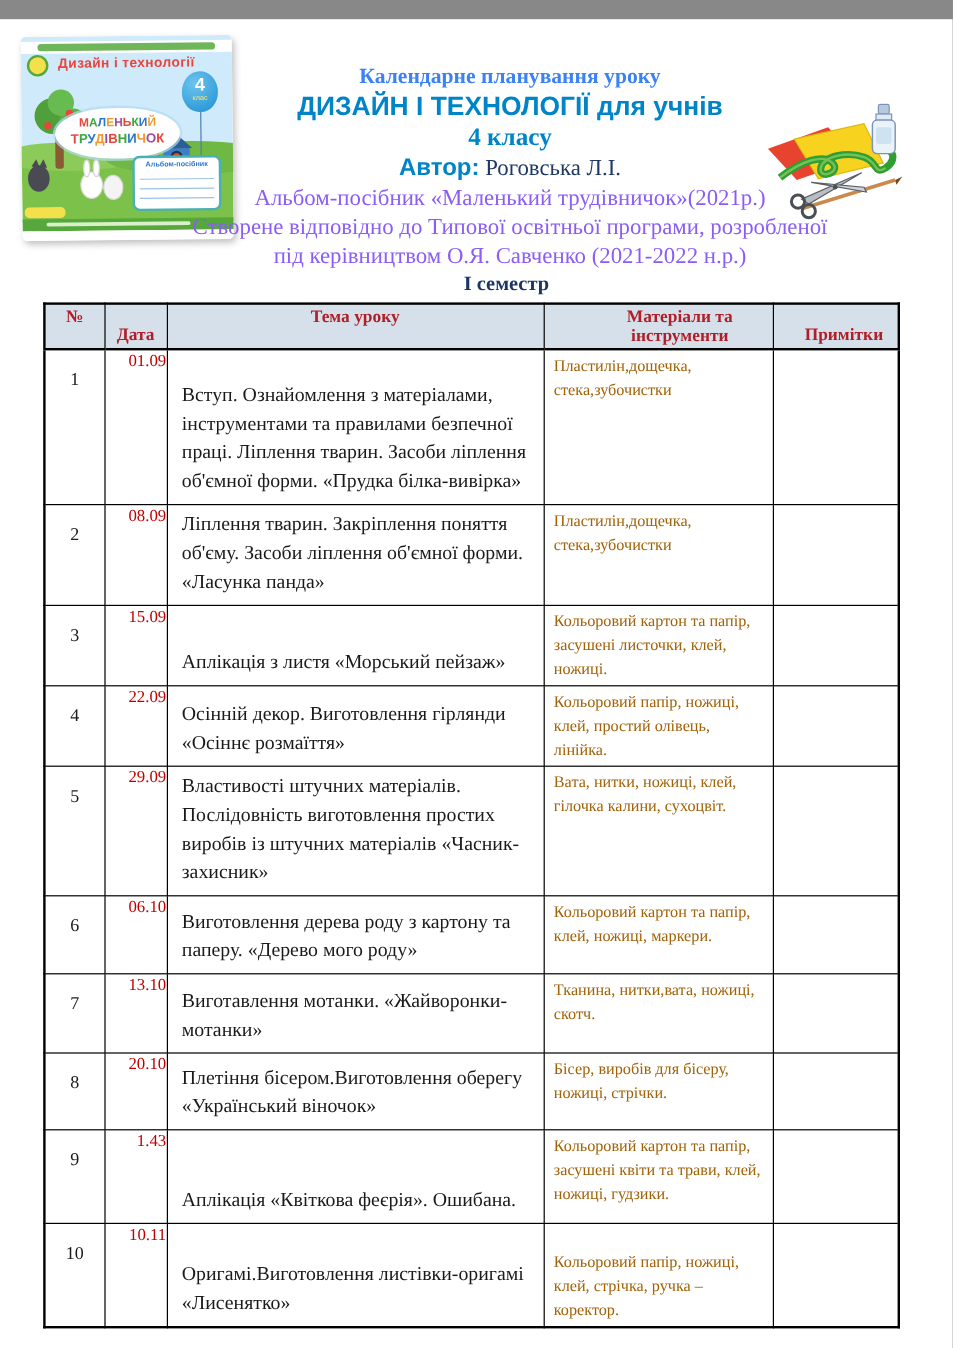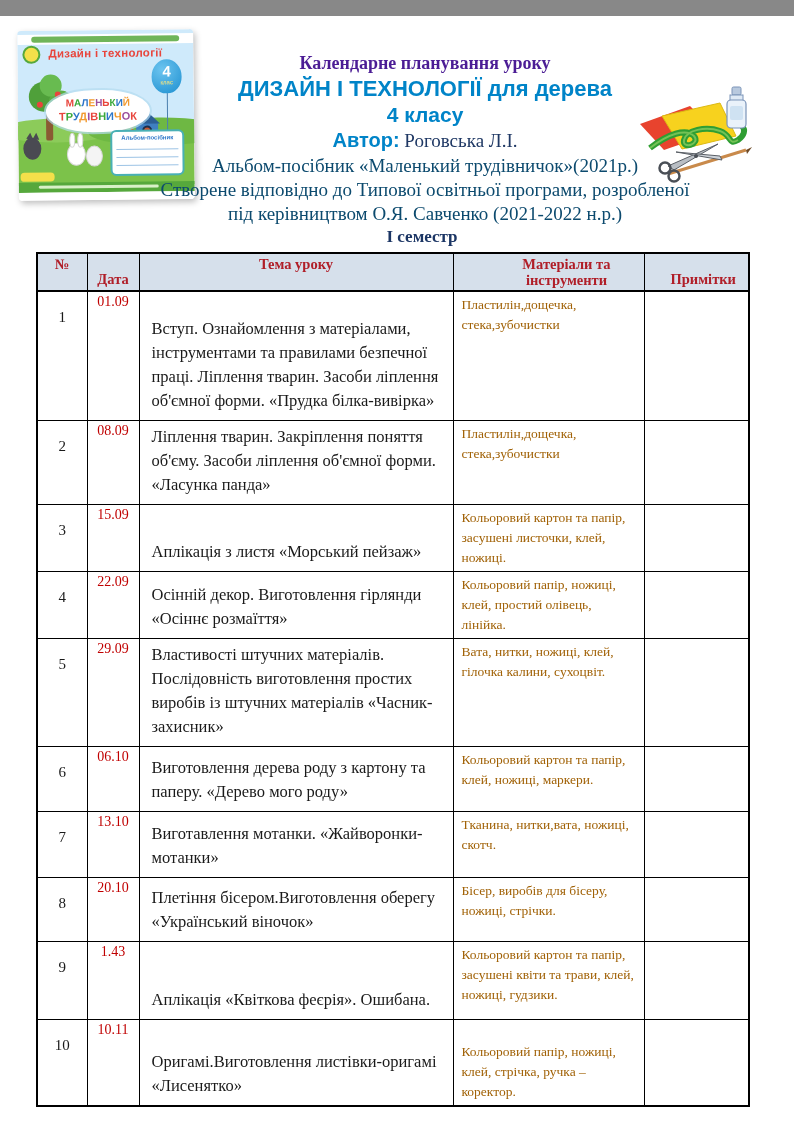--- a/index.html
+++ b/index.html
@@ -14,29 +14,29 @@
   }
 
   
   .title-block {
     position: absolute;
     left: 56px; top: 36px;
     width: 738px;
     text-align: center;
     line-height: 1.15;
   }
-  .calendar-title { font-size: 18px; font-weight: bold; color: #4c1d95; line-height: 22px; }
+  .calendar-title { font-size: 18px; font-weight: bold; color: #3b82f6; line-height: 22px; }
   .subject-title  { font-size: 22px; font-weight: bold; color: #0084c8;
                     font-family: "Liberation Sans", sans-serif; line-height: 26px; margin-top: 2px; }
   .grade-title    { font-size: 21px; font-weight: bold; color: #0084c8;
-                    font-family: Liberation Sans, sans-serif; line-height: 25px; }
+                    font-family: Liberation Serif, serif; line-height: 25px; }
   .author-line    { font-size: 19px; color: #1f3864; line-height: 26px; }
   .author-label   { font-size: 20px; font-weight: bold; color: #0084c8;
                     font-family: "Liberation Sans", sans-serif; }
-  .album-line, .program-line { font-size: 19px; color: #0c4a6e; line-height: 24px; }
+  .album-line, .program-line { font-size: 19px; color: #8b5cf6; line-height: 24px; }
   .semester-heading {
     position: absolute;
     left: 96px; top: 211px; width: 652px;
     text-align: center;
     font-size: 17px; font-weight: bold; color: #1b3564;
   }
 
   
   .book-cover {
     position: absolute; left: 18px; top: 14px;
@@ -121,21 +121,21 @@
     text-align: center;
     padding: 2px 2px;
   }
   th.h-num   { vertical-align: top; }
   th.h-date  { vertical-align: bottom; }
   th.h-topic { vertical-align: top; }
   th.h-materials { vertical-align: middle; white-space: pre-line; line-height: 16px; padding-left: 38px; }
   th.h-notes { vertical-align: bottom; padding-left: 16px; }
 
   td.num  { text-align: center; vertical-align: top; padding-top: 17px; font-size: 15px; color: #1a1a1a; }
-  td.date { text-align: center; vertical-align: top; padding-top: 2px; font-size: 14px; color: #c00000; }
+  td.date { text-align: right; vertical-align: top; padding-top: 2px; font-size: 14px; color: #c00000; }
   td.topic {
     vertical-align: bottom;
     padding: 4px 8px 7px 12px;
     font-size: 16.5px; line-height: 24px; color: #1a1a1a;
   }
   td.materials {
     vertical-align: top;
     padding: 3px 6px 3px 8px;
     font-size: 13.5px; line-height: 20px; color: #a16207;
   }
@@ -234,21 +234,21 @@
     <g>
       <rect x="98" y="1" width="9" height="8" rx="1.5" fill="#b8c9de" stroke="#7a93b8" stroke-width="1"></rect>
       <rect x="96" y="9" width="13" height="6" fill="#dfeaf5" stroke="#7a93b8" stroke-width="1"></rect>
       <rect x="93" y="14" width="19" height="28" rx="4" fill="#eaf2fa" stroke="#7a93b8" stroke-width="1.2"></rect>
       <rect x="96" y="20" width="13" height="14" rx="2" fill="#cfe2f2"></rect>
     </g>
   </svg>
 
   <div class="title-block">
     <div class="calendar-title">Календарне планування уроку</div>
-    <div class="subject-title">ДИЗАЙН І ТЕХНОЛОГІЇ для дерева</div>
+    <div class="subject-title">ДИЗАЙН І ТЕХНОЛОГІЇ для учнів</div>
     <div class="grade-title">4 класу</div>
     <div class="author-line"><span class="author-label">Автор:</span> <span>Роговська Л.І.</span></div>
     <div class="album-line">Альбом-посібник «Маленький трудівничок»(2021р.)</div>
     <div class="program-line">Створене відповідно до Типової освітньої програми, розробленої</div>
     <div class="program-line">під керівництвом О.Я. Савченко (2021-2022 н.р.)</div>
   </div>
 
   <div class="semester-heading">І семестр</div>
 
   <table class="schedule">

